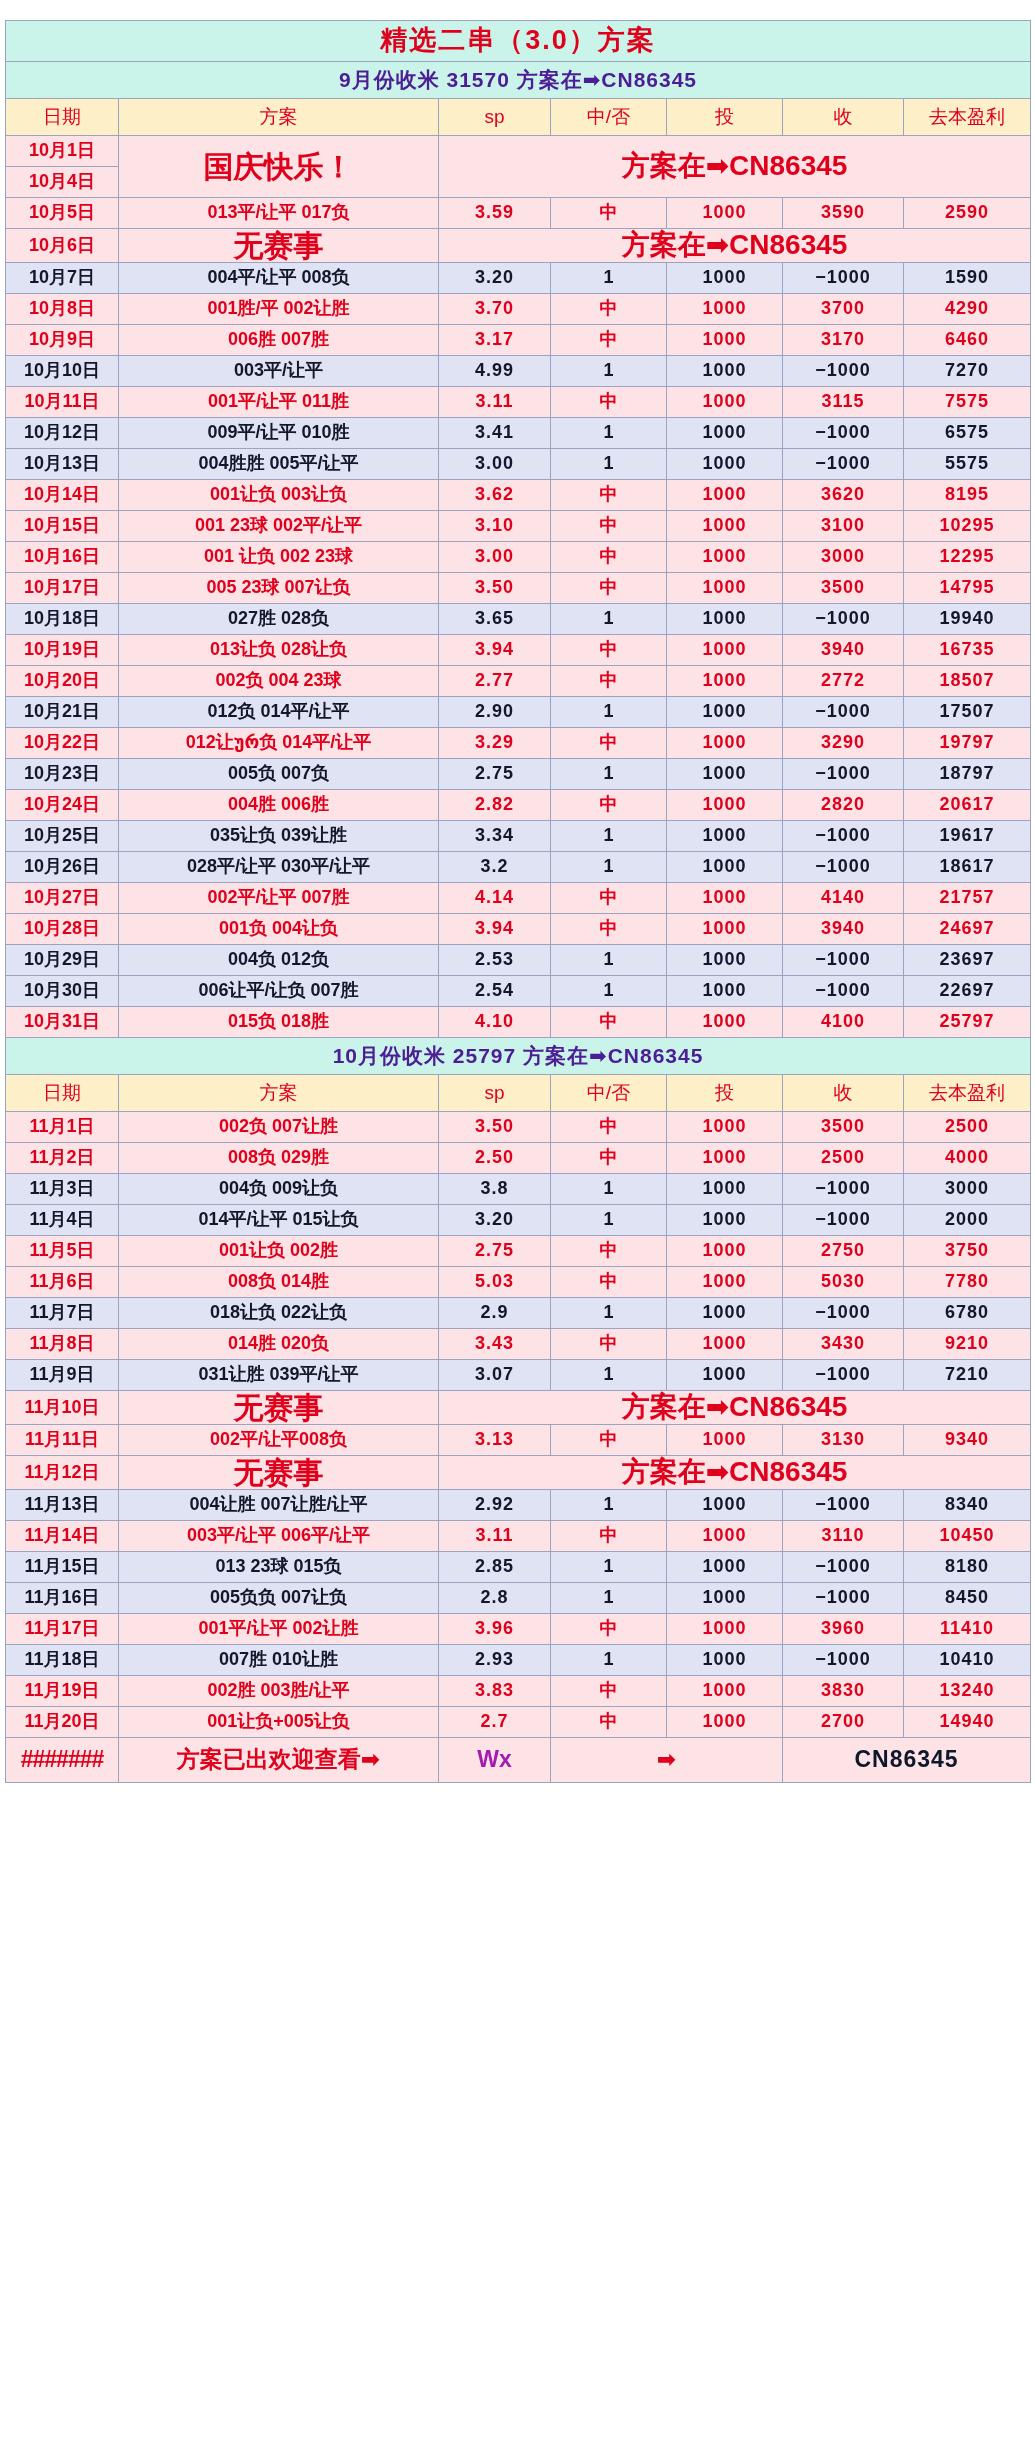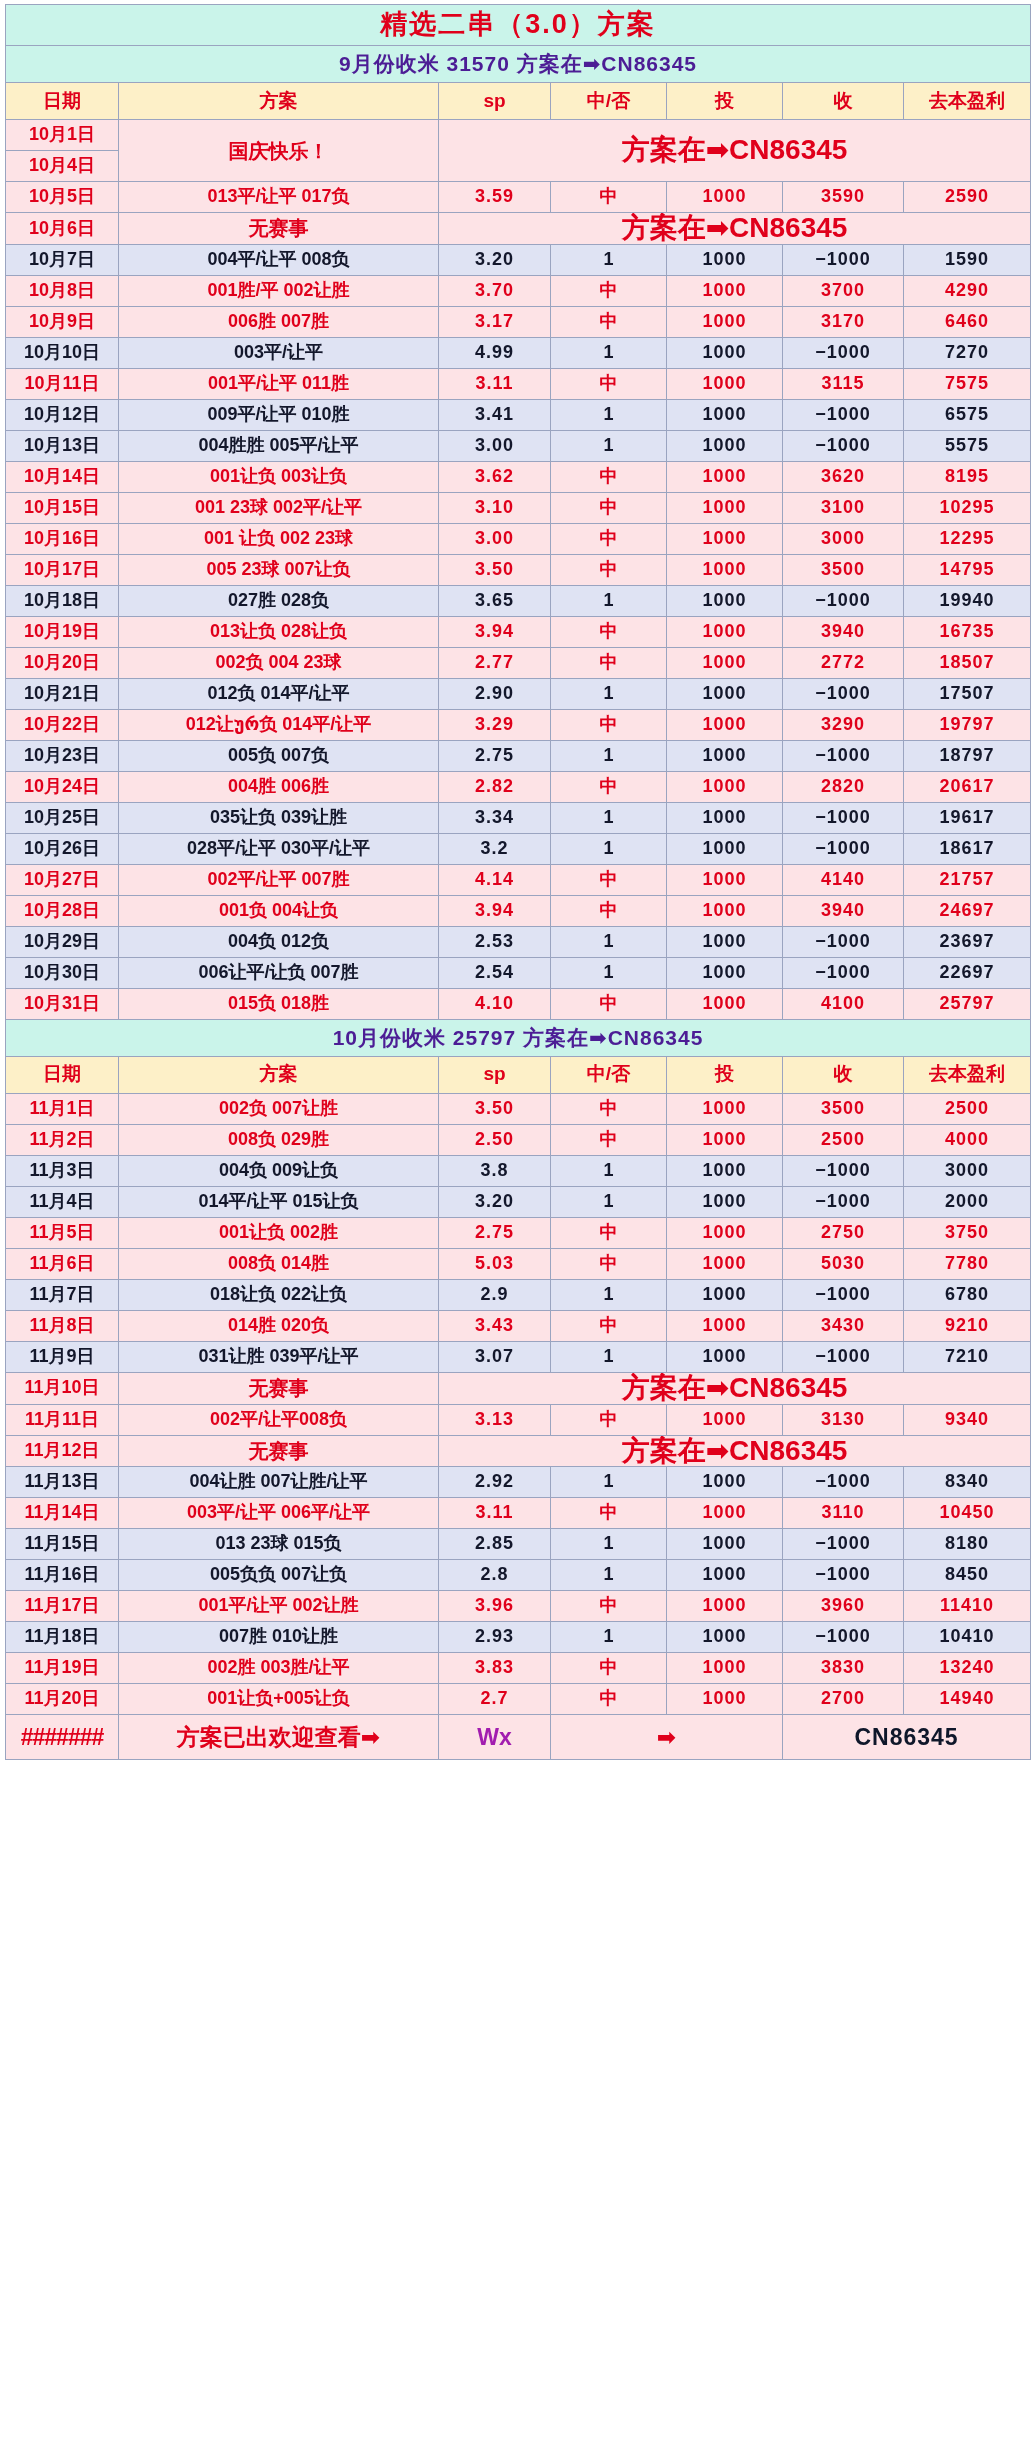--- a/index.html
+++ b/index.html
@@ -1,28 +1,28 @@
 <!DOCTYPE html>
 <html><head>
 <meta charset="utf-8">
 <style>
   html,body{margin:0;padding:0;background:#fff;}
   body{font-family:"Liberation Sans","DejaVu Sans",sans-serif;}
   .sheet{width:1035px;margin:0;background:#fff;padding:0;box-sizing:border-box;}
-  table{border-collapse:collapse;table-layout:fixed;width:1025px;margin:4px 5px 0 5px;}
+  table{border-collapse:collapse;table-layout:fixed;width:1025px;margin:20px 5px 0 5px;}
   td{border:1px solid #9aa4c0;padding:0;text-align:center;vertical-align:middle;
      font-size:18px;line-height:1.1;height:30px;overflow:hidden;white-space:nowrap;}
   .title{background:#caf4ea;color:#e0001b;font-size:27px;font-weight:bold;height:40px;letter-spacing:2px;}
   .subtitle{background:#caf4ea;color:#4c1d95;font-size:21px;font-weight:bold;height:36px;letter-spacing:1px;}
-  .hdr{background:#fdf0c8;color:#e0001b;font-weight:bold;font-size:19px;height:36px;}
+  .hdr{background:#fdf0c8;color:#e0001b;font-weight:normal;font-size:19px;height:36px;}
   .red{color:#e0001b;font-weight:bold;}
   .black{color:#13172b;font-weight:bold;}
   .bgpink{background:#fde3e6;}
   .bgblue{background:#dfe3f3;}
-  .big{font-size:20px;}
+  .big{font-size:30px;}
   .note{font-size:28px;font-weight:bold;color:#e0001b;}
   .mono{font-family:"Liberation Sans",sans-serif;letter-spacing:1px;}
   .last td{height:44px;font-size:23px;}
   .cn{font-size:26px;font-weight:bold;color:#0f172a;letter-spacing:1px;}
   .wx{font-size:22px;font-weight:bold;color:#a21caf;}
   .arrow{font-size:26px;font-weight:bold;color:#e0001b;}
   .hashes{font-size:22px;font-weight:bold;color:#e0001b;letter-spacing:-1px;}
 </style>
 </head>
 <body>

